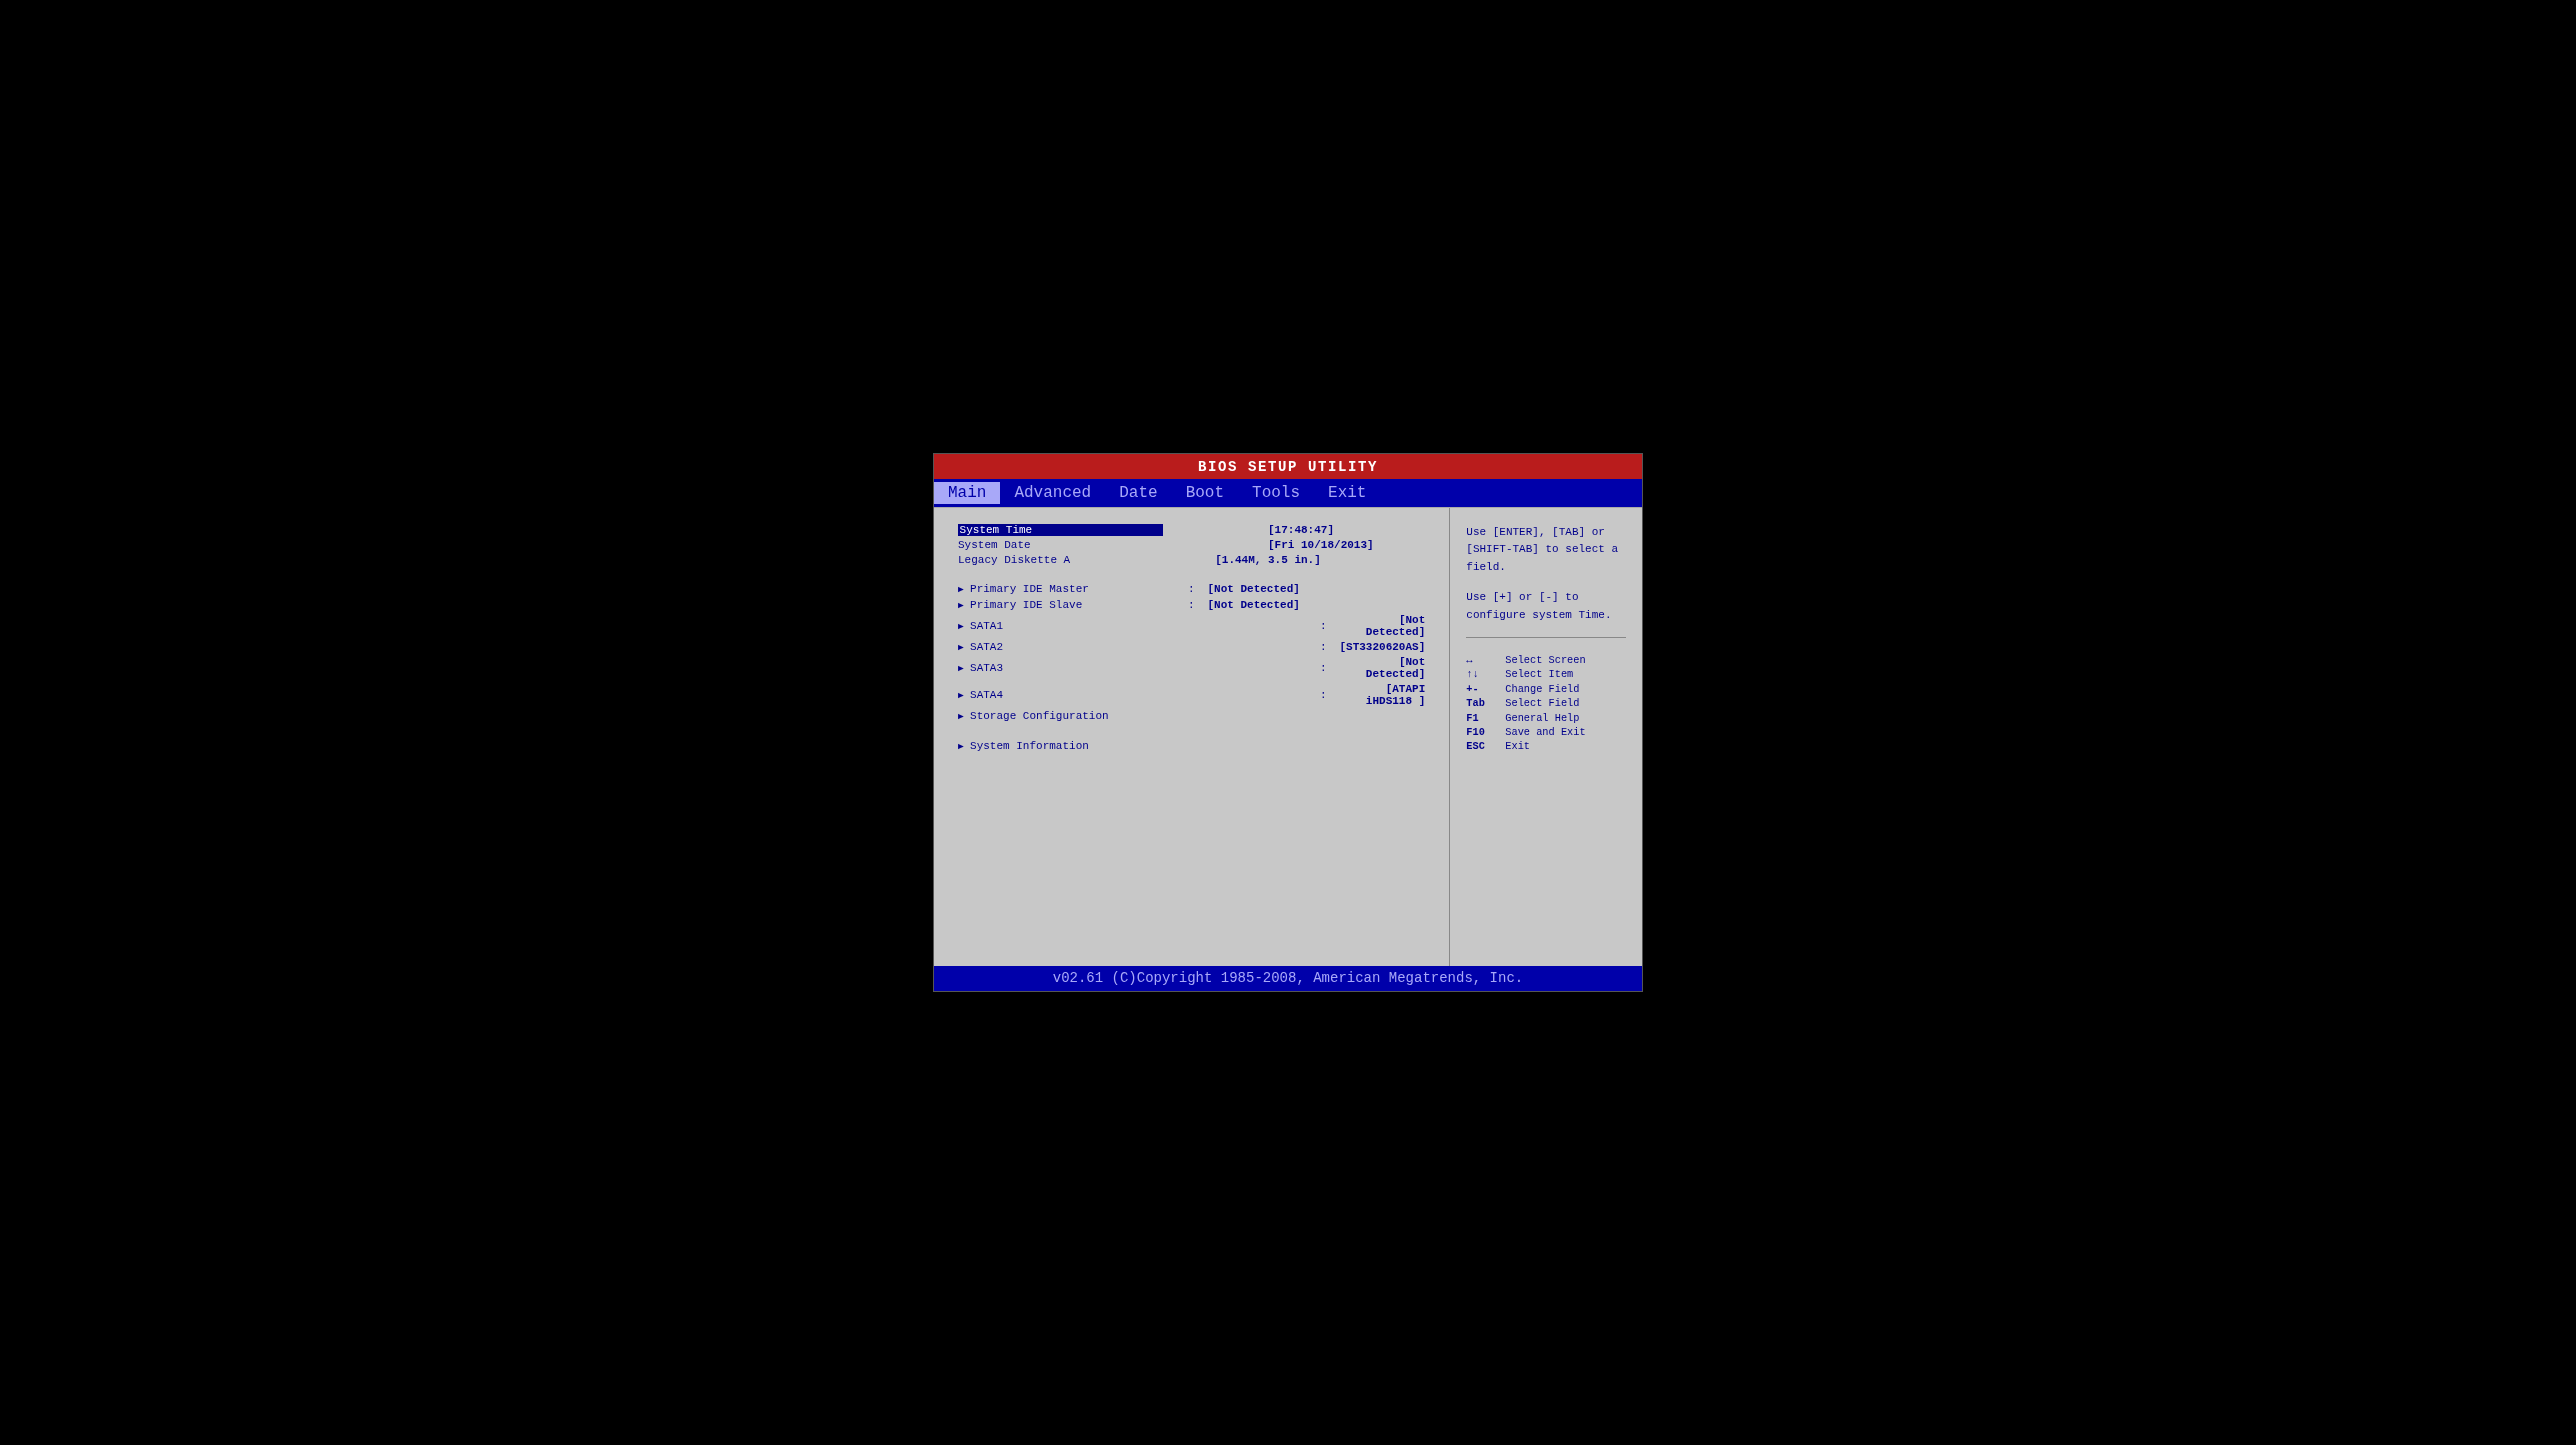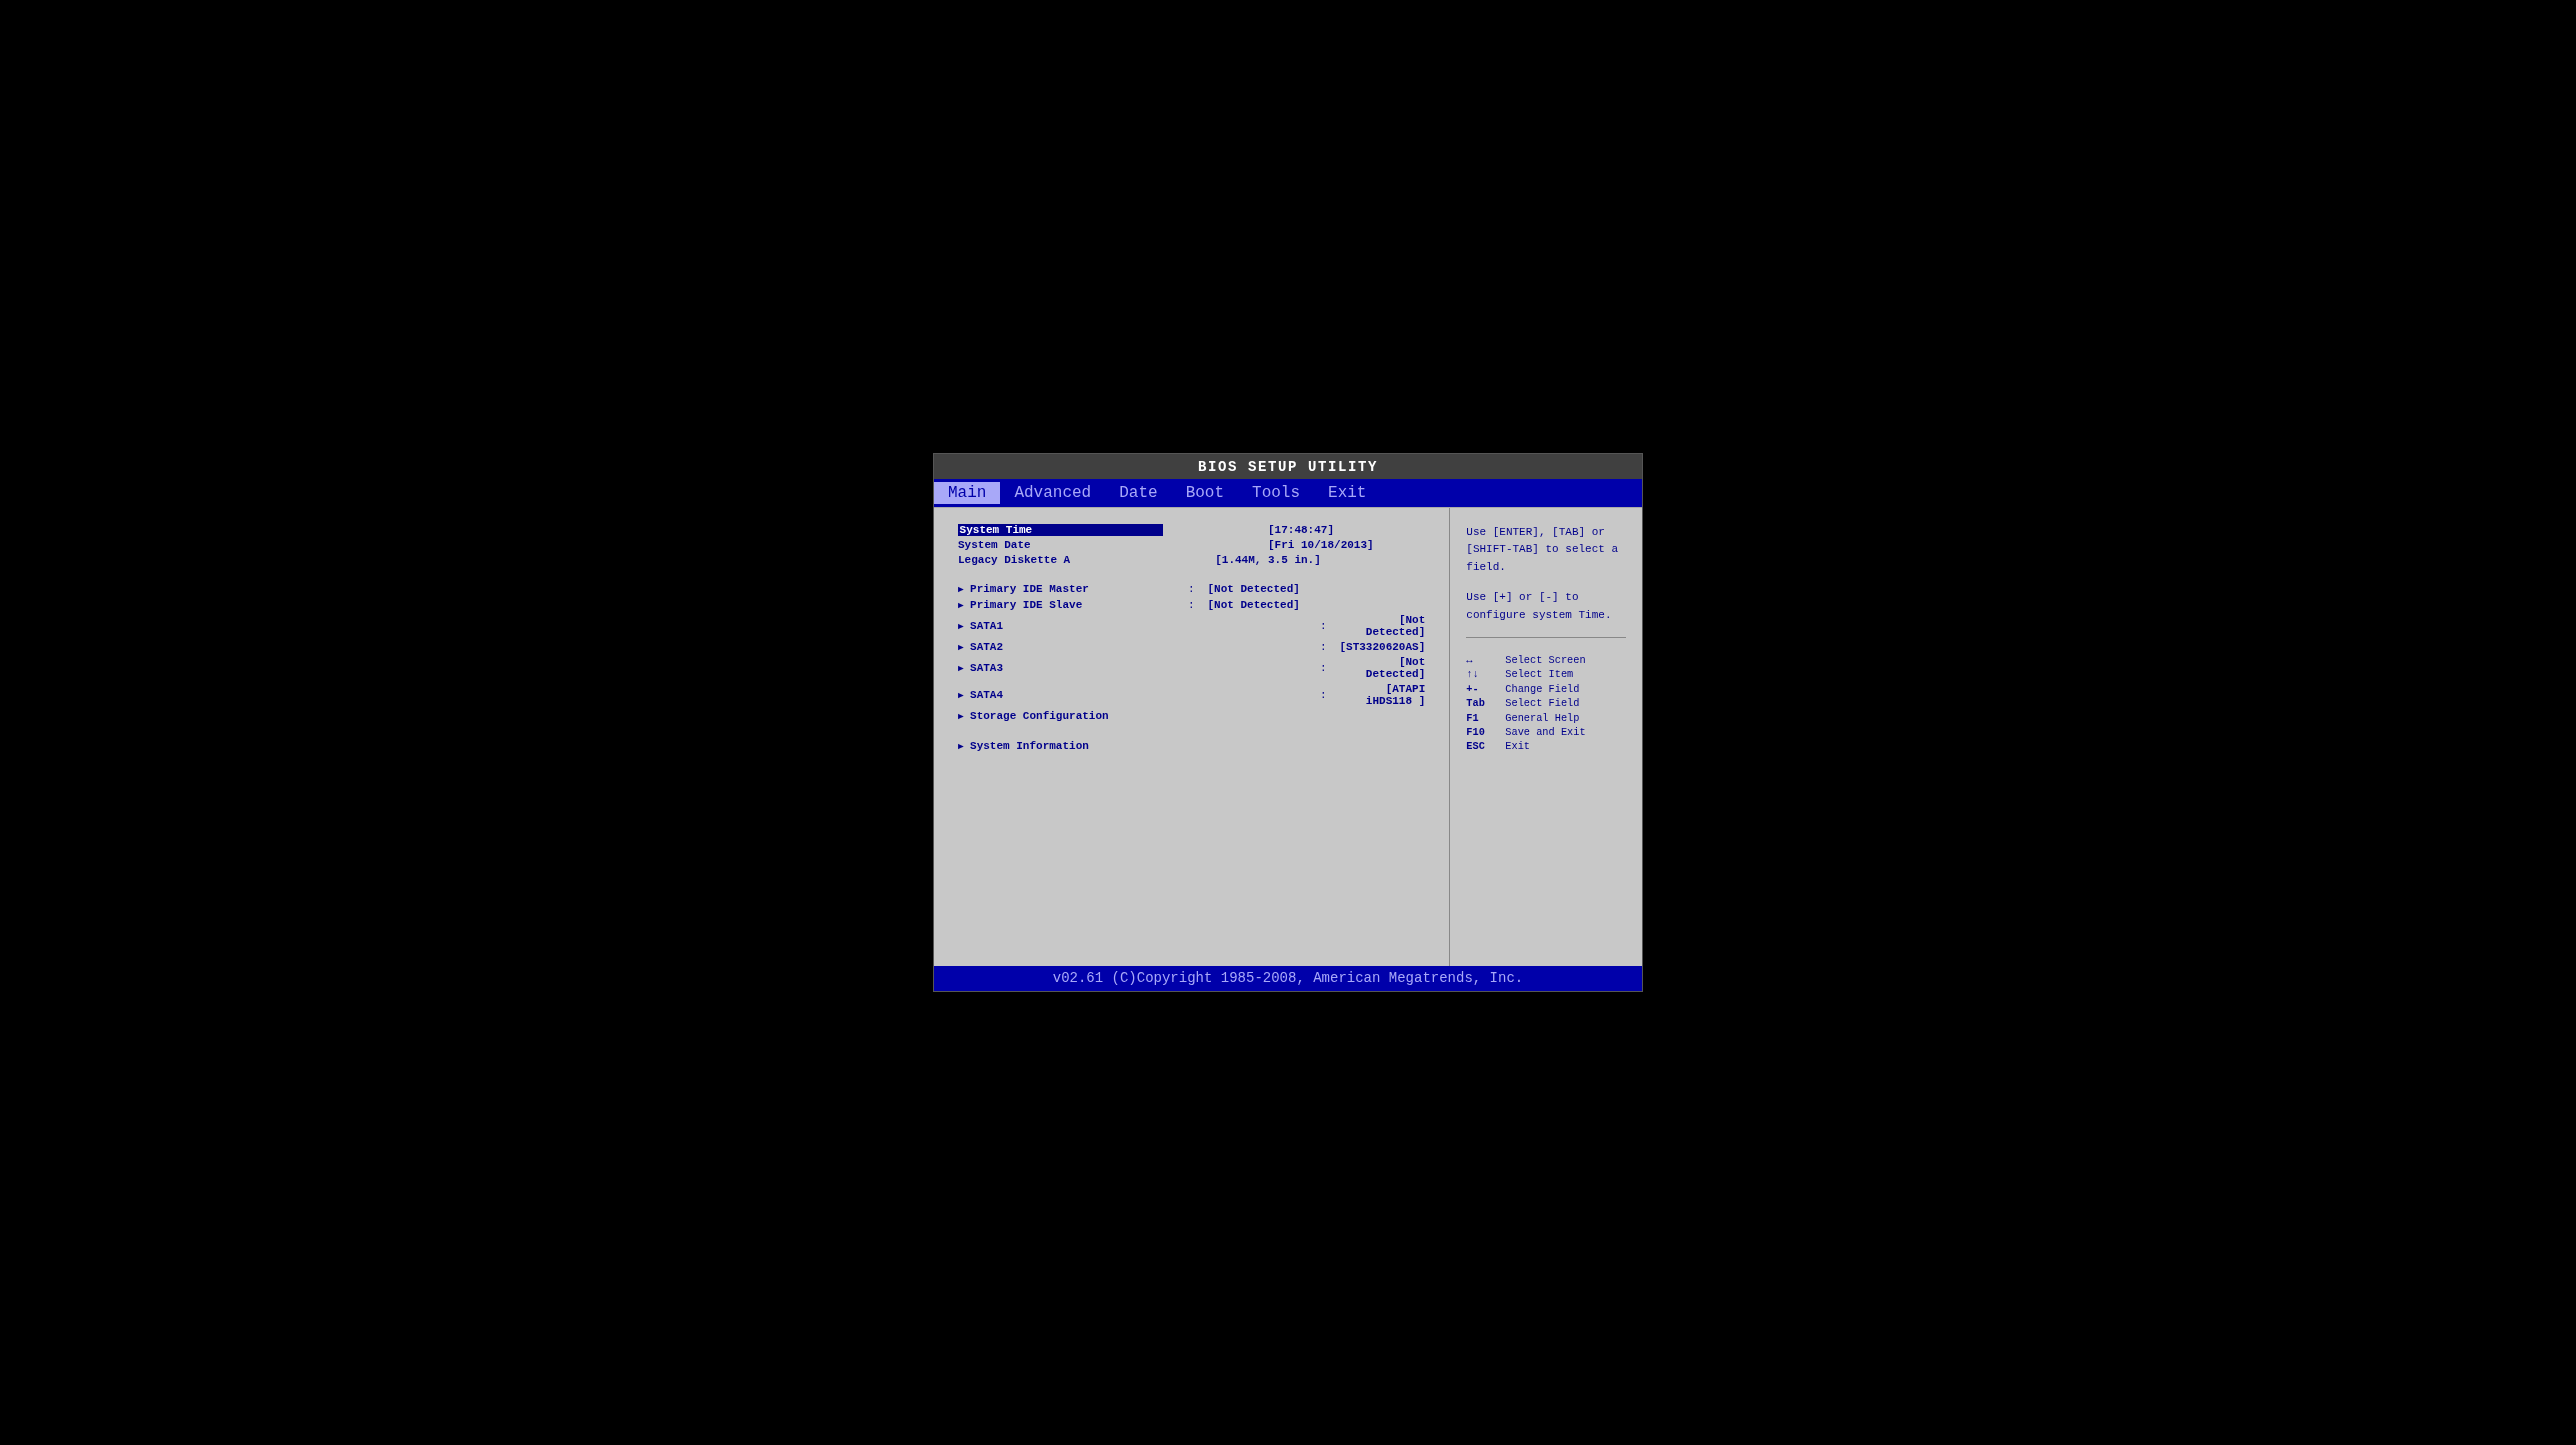--- a/index.html
+++ b/index.html
@@ -17,21 +17,21 @@
       font-family: 'Courier New', Courier, monospace;
     }
 
     .bios-screen {
       width: 710px;
       background: #0000aa;
       border: 1.6px solid #555;
     }
 
     .title-bar {
-      background: #404040;
+      background: #b91c1c;
       text-align: center;
       padding: 4.7px 0;
       color: #ffffff;
       font-size: 14px;
       font-weight: bold;
       letter-spacing: 1.6px;
     }
 
     .menu-bar {
       background: #0000aa;
@@ -74,21 +74,21 @@
     .field-row {
       display: flex;
       margin-bottom: 3.2px;
       color: #00008b;
       font-size: 11px;
       align-items: baseline;
     }
 
     .field-label {
       color: #00008b;
-      font-weight: bold;
+      font-weight: normal;
       min-width: 205px;
     }
 
     .field-label.highlighted {
       color: #ffffff;
       background: #00008b;
       padding: 0 1.6px;
     }
 
     .field-value {

